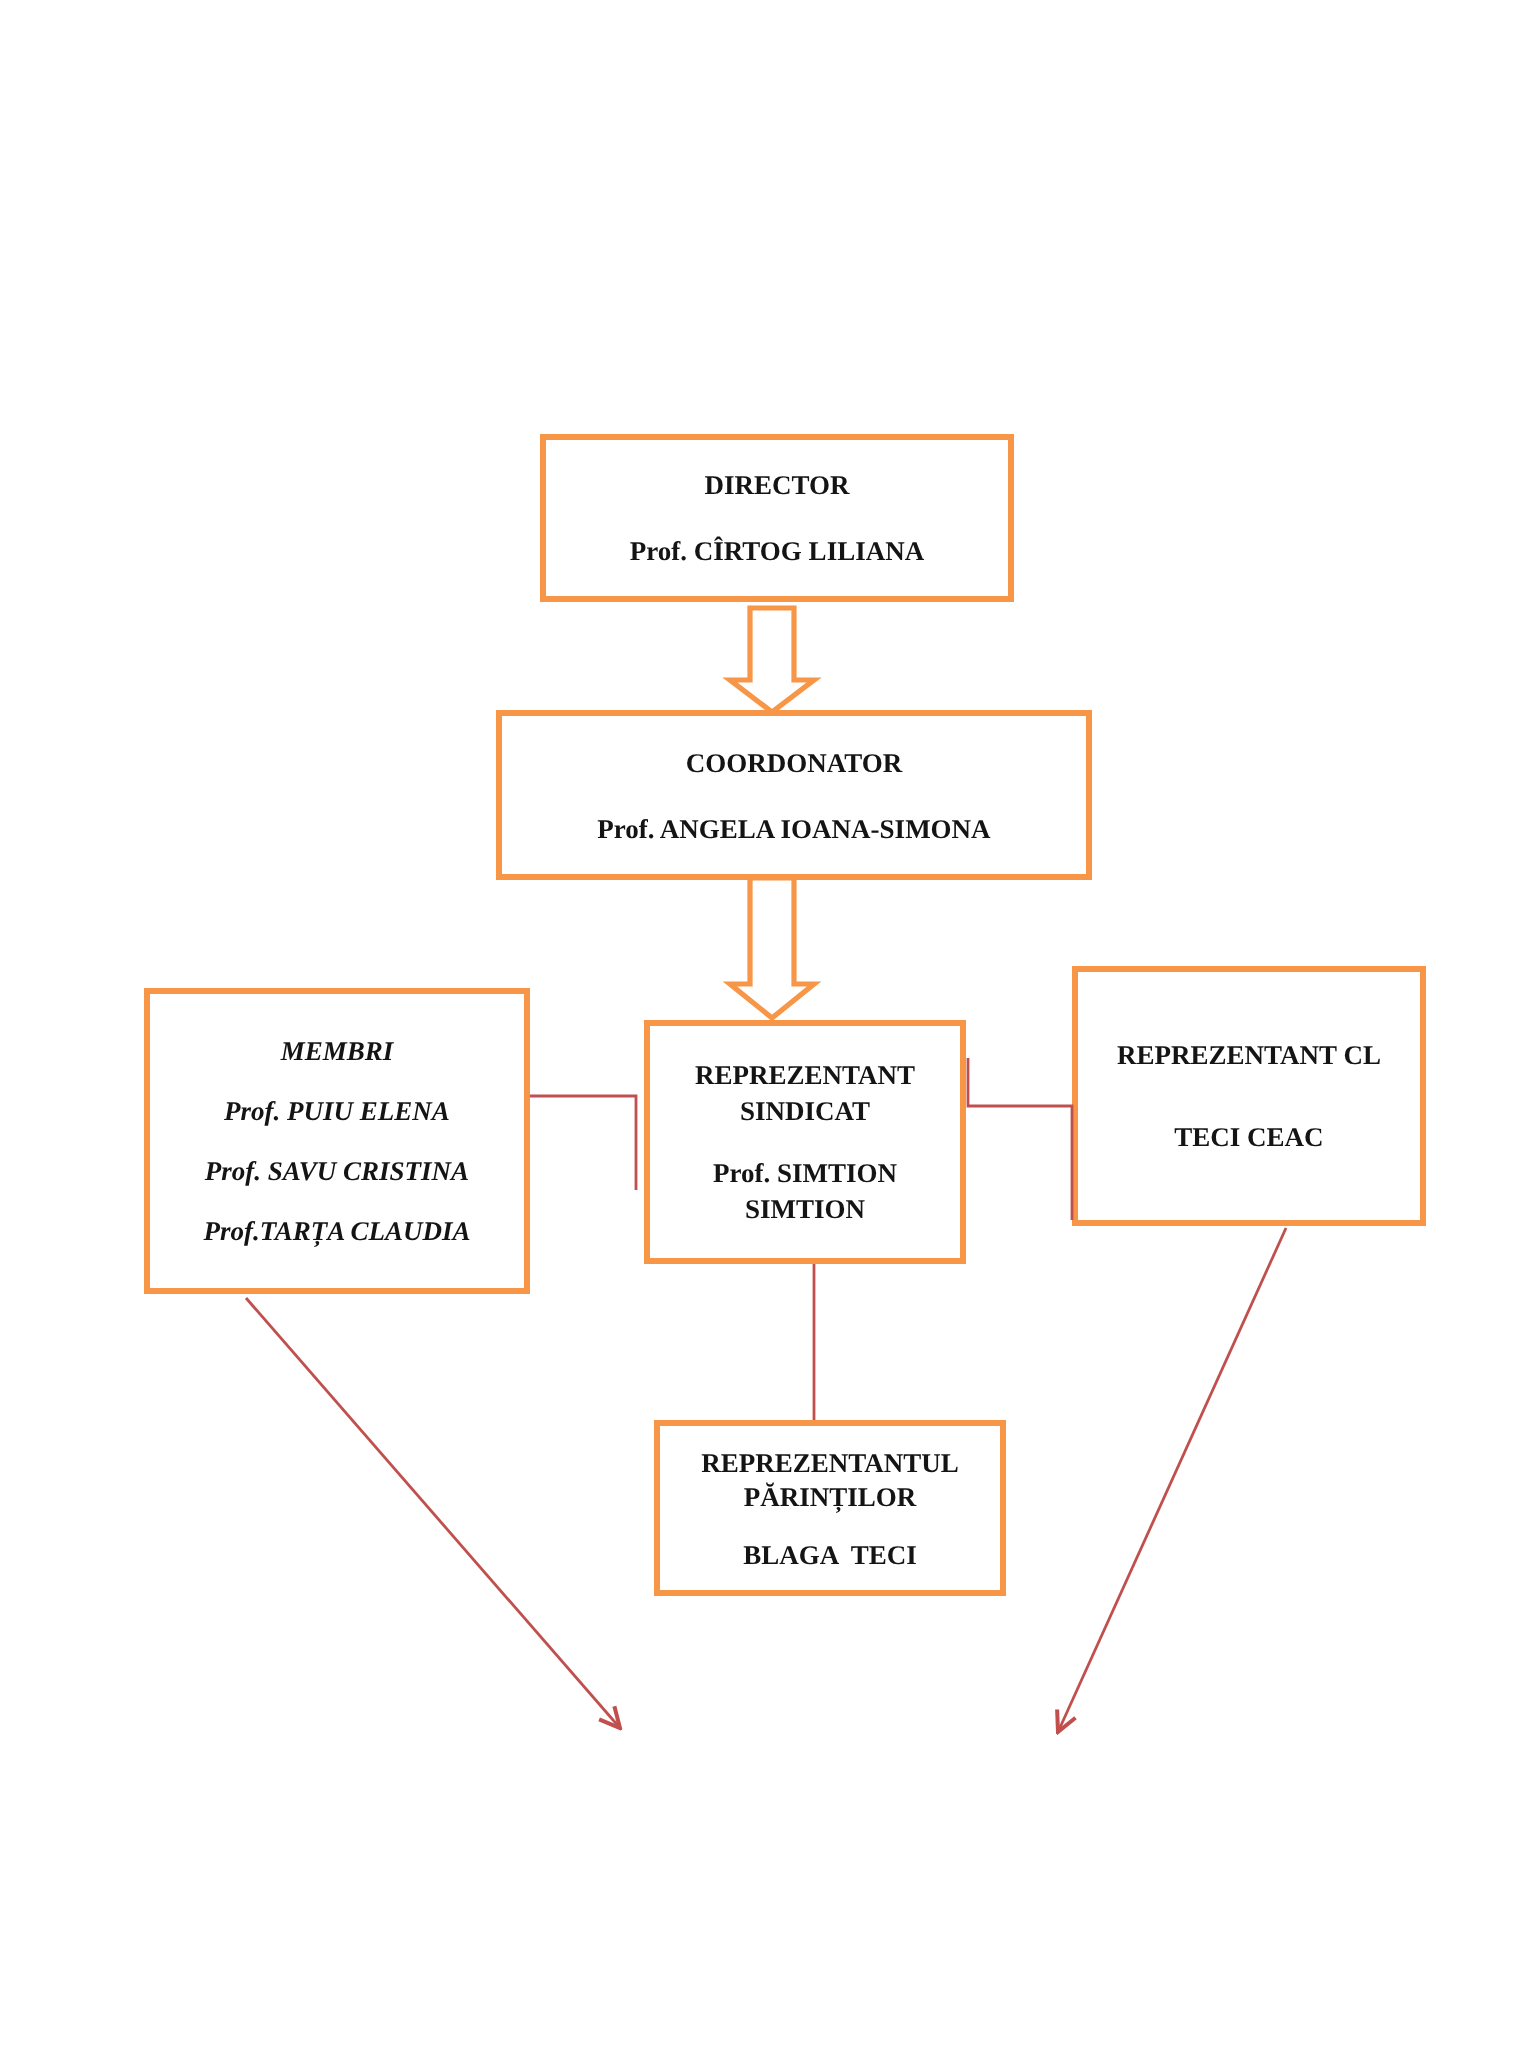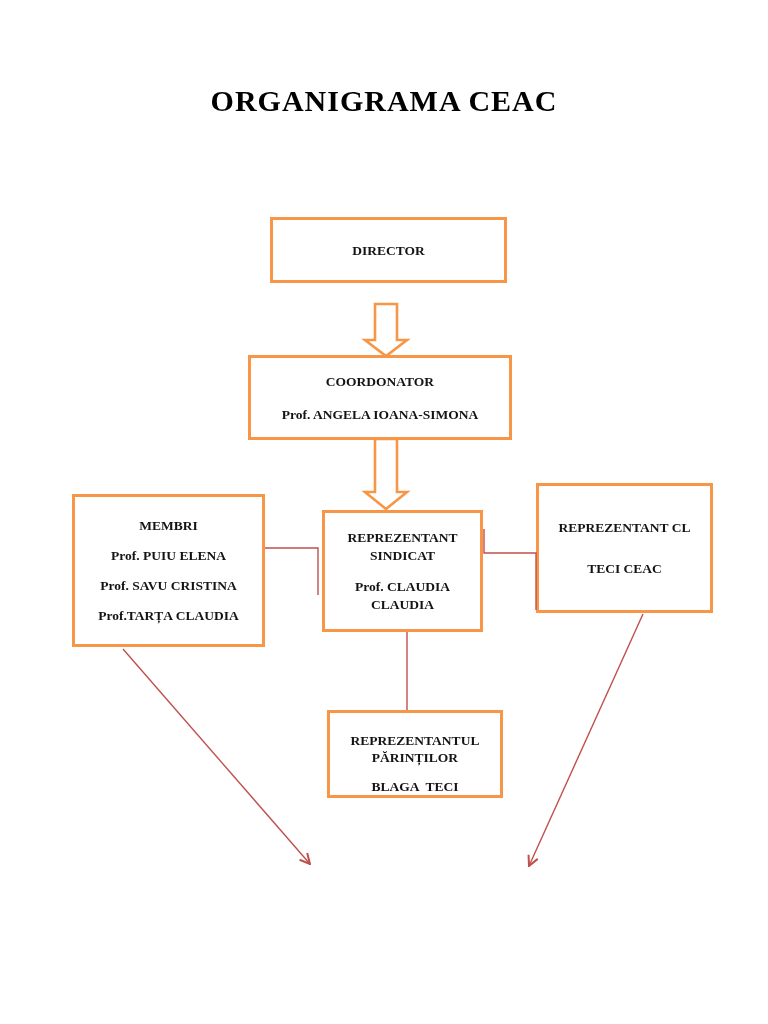--- a/index.html
+++ b/index.html
@@ -44,35 +44,34 @@
     z-index: 2;
     display: flex;
     flex-direction: column;
     justify-content: center;
     color: var(--text-color);
     font-weight: bold;
     font-size: 13.5px;
     line-height: 17px;
   }
   .line { text-align: center; white-space: pre-wrap; }
-  .box-director    { left: 270px; top: 217px; width: 237px; height: 66px;  gap: 16px; }
-  .box-coordonator { left: 248px; top: 355px; width: 264px; height: 85px;  gap: 16px; }
-  .box-membri      { left: 72px;  top: 494px; width: 193px; height: 153px; gap: 13px; padding: 0 16px; }
+  .box-director    { left: 270px; top: 217px; width: 237px; height: 84px;  gap: 16px; }
+  .box-coordonator { left: 248px; top: 355px; width: 298px; height: 85px;  gap: 16px; }
+  .box-membri      { left: 72px;  top: 494px; width: 193px; height: 153px; gap: 13px; padding: 0 16px; font-style: italic; }
   .box-membri .member { text-align: center; }
   .box-sindicat    { left: 322px; top: 510px; width: 161px; height: 122px; gap: 13px; line-height: 18px; padding: 0 8px; }
   .box-cl          { left: 536px; top: 483px; width: 177px; height: 130px; gap: 24px; }
-  .box-parinti     { left: 327px; top: 710px; width: 176px; height: 88px;  gap: 12px; padding: 0 6px; justify-content: flex-end; }
+  .box-parinti     { left: 327px; top: 710px; width: 176px; height: 88px;  gap: 12px; padding: 0 6px; }
   .box-subcomisii  { left: 315px; top: 859px; width: 213px; height: 86px; }
 </style>
 </head>
 <body>
 
 <div class="page" style="--accent-orange: #F79646; --accent-red: #C0504D; --text-color: #141414;">
 
-  <h1 class="title">ORGANIGRAMA CEAC</h1>
 
   <svg class="overlay" viewBox="0 0 768 1024" xmlns="http://www.w3.org/2000/svg">
     <defs>
       <marker id="arrowhead" viewBox="0 0 10 10" refX="9" refY="5" markerWidth="9" markerHeight="9" orient="auto">
         <path class="arrowhead-path" d="M1,1 L9,5 L1,9"></path>
       </marker>
     </defs>
 
     <polygon class="block-arrow" points="375,304 397,304 397,340 407,340 386,356 365,340 375,340"></polygon>
 
@@ -84,37 +83,38 @@
 
     <line class="connector" x1="407" y1="632" x2="407" y2="710"></line>
 
     <line class="connector" x1="123" y1="649" x2="310" y2="864" marker-end="url(#arrowhead)"></line>
 
     <line class="connector" x1="643" y1="614" x2="529" y2="866" marker-end="url(#arrowhead)"></line>
   </svg>
 
   <div class="box box-director">
     <div class="line role">DIRECTOR</div>
+    <div class="line name">Prof. CÎRTOG LILIANA</div>
   </div>
 
   <div class="box box-coordonator">
     <div class="line role">COORDONATOR</div>
     <div class="line name">Prof. ANGELA IOANA-SIMONA</div>
   </div>
 
   <div class="box box-membri">
     <div class="line role">MEMBRI</div>
     <div class="line member">Prof. PUIU ELENA</div>
     <div class="line member">Prof. SAVU CRISTINA</div>
     <div class="line member">Prof.TARȚA CLAUDIA</div>
   </div>
 
   <div class="box box-sindicat">
     <div class="line role">REPREZENTANT SINDICAT</div>
-    <div class="line name">Prof. CLAUDIA CLAUDIA</div>
+    <div class="line name">Prof. SIMTION SIMTION</div>
   </div>
 
   <div class="box box-cl">
     <div class="line role">REPREZENTANT CL</div>
     <div class="line name">TECI CEAC</div>
   </div>
 
   <div class="box box-parinti">
     <div class="line role">REPREZENTANTUL PĂRINȚILOR</div>
     <div class="line name">BLAGA  TECI</div>

